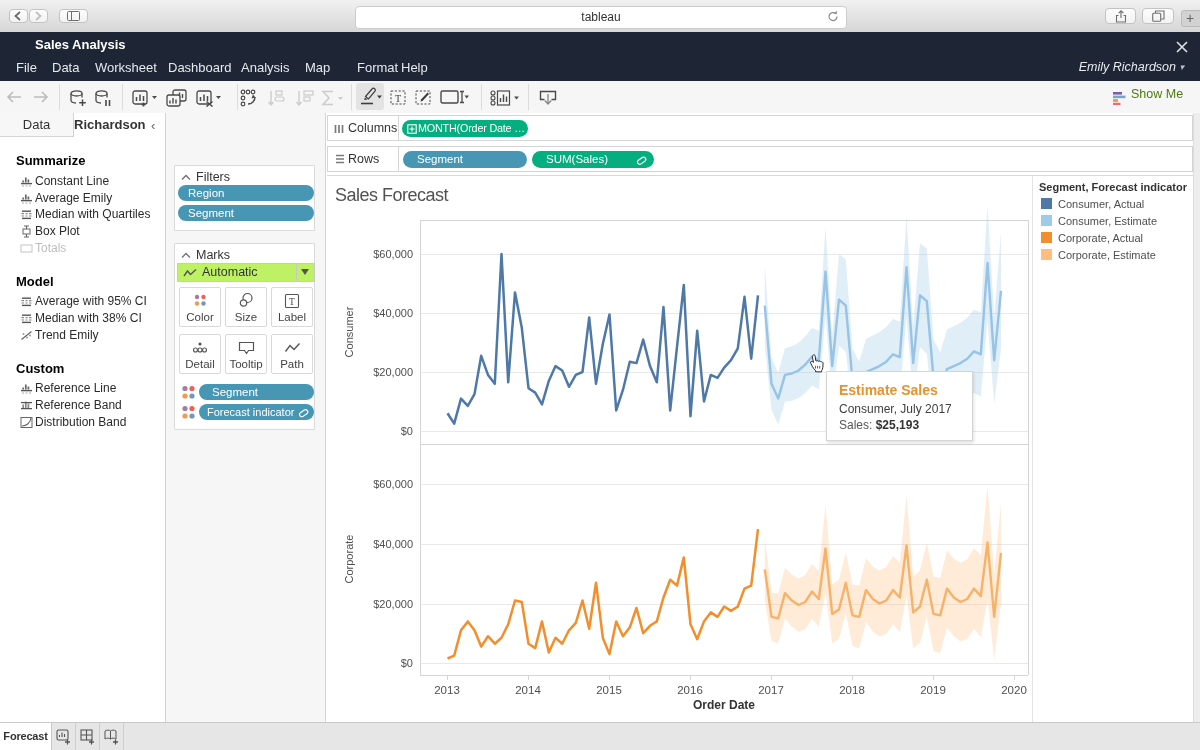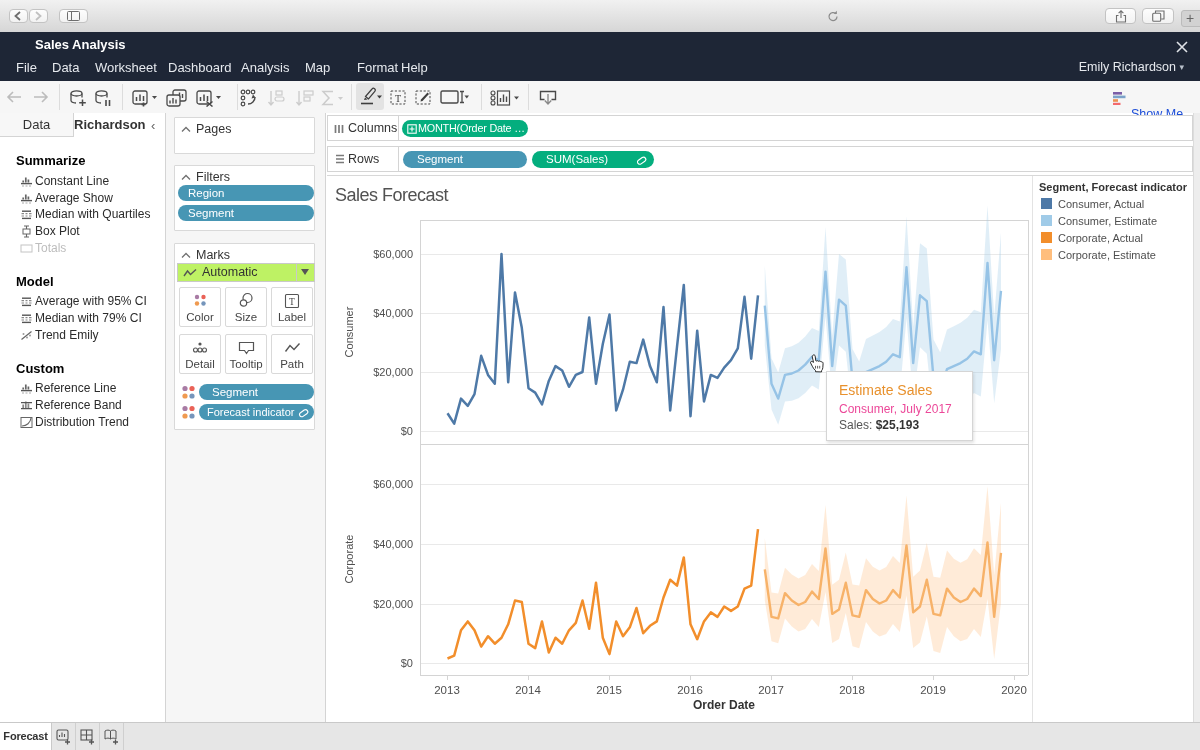--- a/index.html
+++ b/index.html
@@ -59,20 +59,21 @@
       <path d="M7 1 L2.5 5 L7 9" stroke="#6e6e6e" stroke-width="1.8" fill="none"></path>
     </svg>
   <svg class="abs" style="left:33px;top:11px;" width="10" height="10">
       <path d="M3 1 L7.5 5 L3 9" stroke="#c0c0c0" stroke-width="1.8" fill="none"></path>
     </svg>
   <div class="cbtn" style="left:59px;top:9px;width:29px;height:14px;"></div>
   <svg class="abs" style="left:67px;top:11px;" width="14" height="10">
       <rect x="0.5" y="0.5" width="12" height="9" rx="1" stroke="#6e6e6e" fill="none"></rect>
       <line x1="4.5" y1="0.5" x2="4.5" y2="9.5" stroke="#6e6e6e"></line>
     </svg>
+  <div id="urlbar">tableau</div>
   <svg class="abs" style="left:827px;top:10px;" width="12" height="13">
       <path d="M10 6.5 a4 4 0 1 1 -1.2-2.8" stroke="#8a8a8a" stroke-width="1.2" fill="none"></path>
       <path d="M9.8 0.8 L9.9 3.9 L6.9 3.8 Z" fill="#8a8a8a"></path>
     </svg>
   <div class="cbtn" style="left:1105px;top:8px;width:31px;height:16px;"></div>
   <svg class="abs" style="left:1115px;top:10px;" width="12" height="13">
       <path d="M6 8 L6 1 M3.6 3.2 L6 0.8 L8.4 3.2" stroke="#6e6e6e" stroke-width="1.1" fill="none"></path>
       <path d="M3.5 5.5 L1.5 5.5 L1.5 12 L10.5 12 L10.5 5.5 L8.5 5.5" stroke="#6e6e6e" stroke-width="1.1" fill="none"></path>
     </svg>
   <div class="cbtn" style="left:1142px;top:8px;width:32px;height:16px;"></div>
@@ -87,21 +88,21 @@
 <div class="abs" id="titlebar">
   <div id="wbtitle">Sales Analysis</div>
   <div class="menuitem" style="left:16px;">File</div>
   <div class="menuitem" style="left:52px;">Data</div>
   <div class="menuitem" style="left:95px;">Worksheet</div>
   <div class="menuitem" style="left:168px;">Dashboard</div>
   <div class="menuitem" style="left:241px;">Analysis</div>
   <div class="menuitem" style="left:305px;">Map</div>
   <div class="menuitem" style="left:357px;">Format</div>
   <div class="menuitem" style="left:401px;">Help</div>
-  <div class="menuitem" style="right:16px;left:auto;font-size:12.5px;">Emily Richardson <span style="font-size:9px;color:#b9c0cb;position:relative;top:-1px;">▾</span></div>
+  <div class="menuitem" style="right:16px;left:auto;font-size:12.5px;font-style:italic;">Emily Richardson <span style="font-size:9px;color:#b9c0cb;position:relative;top:-1px;">▾</span></div>
   <svg class="abs" style="left:1175px;top:8px;" width="14" height="14">
       <path d="M2 2 L12 12 M12 2 L2 12" stroke="#dfe2e7" stroke-width="1.6"></path>
     </svg>
 </div>
 
 <div class="abs" id="toolbar">
   <svg class="abs" style="left:6px;top:9px;" width="16" height="14">
       <path d="M15 7 L2 7 M7 2 L2 7 L7 12" stroke="#bcbcbc" stroke-width="1.6" fill="none"></path>
     </svg>
   <svg class="abs" style="left:33px;top:9px;" width="16" height="14">
@@ -197,40 +198,40 @@
   <svg class="abs" style="left:539px;top:9px;" width="18" height="17">
       <path d="M5.5 9.5 L1.5 9.5 L1.5 1.5 L16.5 1.5 L16.5 9.5 L12.5 9.5" stroke="#4a4a4a" stroke-width="1.4" fill="none"></path>
       <path d="M9 4 L9 13 M5.8 10.5 L9 14 L12.2 10.5" stroke="#8a8a8a" stroke-width="1.4" fill="none"></path>
     </svg>
   <svg class="abs" style="left:1113px;top:11px;" width="13" height="13">
       <rect x="0" y="0" width="9" height="2.6" fill="#7b5ea7"></rect>
       <rect x="0" y="3.6" width="12.5" height="2.6" fill="#7ba2c9"></rect>
       <rect x="0" y="7.2" width="5" height="2.6" fill="#eb9152"></rect>
       <rect x="0" y="10.8" width="7.5" height="2.6" fill="#f36a6d"></rect>
     </svg>
-  <div class="abs" style="left:1131px;top:26px;font-size:12.5px;color:#1d4ed8;">Show Me</div>
+  <div class="abs" style="left:1131px;top:6px;font-size:12.5px;color:#4d7c0f;">Show Me</div>
 </div>
 
 <div class="abs" id="leftpanel">
   <div class="ltab" style="left:0;width:74px;background:#f7f7f7;border-right:1px solid #d4d4d4;border-bottom:1px solid #d4d4d4;text-align:center;line-height:23px;">Data</div>
   <div class="ltab" style="left:74px;width:70px;font-weight:bold;text-align:center;line-height:23px;">Richardson</div>
   <div class="abs" style="left:151px;top:5px;font-size:13px;color:#666;">‹</div>
   <div class="sechdr" style="top:40px;">Summarize</div>
   <svg class="aicon" style="top:62px;" width="13" height="13">
       <path d="M3.2 7.6 L3.2 5.6 M5.8 7.6 L5.8 2.6 M8.4 7.6 L8.4 4.6" stroke="#666" stroke-width="1.7"></path>
       <path d="M1 8.6 L12 8.6" stroke="#555" stroke-width="1.4"></path>
       <path d="M2 11 L4 11 M5.5 11 L7.5 11 M9 11 L11 11" stroke="#aaa" stroke-width="1.2"></path>
     </svg>
   <div class="aitem" style="top:61px;">Constant Line</div>
   <svg class="aicon" style="top:79px;" width="13" height="13">
       <path d="M3.2 7.6 L3.2 5.6 M5.8 7.6 L5.8 2.6 M8.4 7.6 L8.4 4.6" stroke="#666" stroke-width="1.7"></path>
       <path d="M1 8.6 L12 8.6" stroke="#555" stroke-width="1.4"></path>
       <path d="M2 11 L4 11 M5.5 11 L7.5 11 M9 11 L11 11" stroke="#aaa" stroke-width="1.2"></path>
     </svg>
-  <div class="aitem" style="top:78px;">Average Show</div>
+  <div class="aitem" style="top:78px;">Average Emily</div>
   <svg class="aicon" style="top:95px;" width="13" height="13">
       <path d="M2 3.2 L11 3.2" stroke="#555" stroke-width="1.4"></path>
       <path d="M1.5 5.7 L4 5.7 M5.5 5.7 L7.5 5.7 M9 5.7 L11.5 5.7" stroke="#888" stroke-width="1.2"></path>
       <path d="M1.5 8 L4 8 M5.5 8 L7.5 8 M9 8 L11.5 8" stroke="#888" stroke-width="1.2"></path>
       <path d="M2 10.4 L11 10.4" stroke="#555" stroke-width="1.4"></path>
     </svg>
   <div class="aitem" style="top:94px;">Median with Quartiles</div>
   <svg class="aicon" style="top:112px;" width="13" height="13">
       <path d="M6.5 1 L6.5 12 M4 1 L9 1 M4 12 L9 12" stroke="#666" stroke-width="1.1"></path>
       <rect x="3" y="4" width="7" height="5" stroke="#666" fill="#fff"></rect>
@@ -247,21 +248,21 @@
       <path d="M1.5 8 L4 8 M5.5 8 L7.5 8 M9 8 L11.5 8" stroke="#888" stroke-width="1.2"></path>
       <path d="M2 10.4 L11 10.4" stroke="#555" stroke-width="1.4"></path>
     </svg>
   <div class="aitem" style="top:181px;">Average with 95% CI</div>
   <svg class="aicon" style="top:199px;" width="13" height="13">
       <path d="M2 3.2 L11 3.2" stroke="#555" stroke-width="1.4"></path>
       <path d="M1.5 5.7 L4 5.7 M5.5 5.7 L7.5 5.7 M9 5.7 L11.5 5.7" stroke="#888" stroke-width="1.2"></path>
       <path d="M1.5 8 L4 8 M5.5 8 L7.5 8 M9 8 L11.5 8" stroke="#888" stroke-width="1.2"></path>
       <path d="M2 10.4 L11 10.4" stroke="#555" stroke-width="1.4"></path>
     </svg>
-  <div class="aitem" style="top:198px;">Median with 79% CI</div>
+  <div class="aitem" style="top:198px;">Median with 38% CI</div>
   <svg class="aicon" style="top:216px;" width="13" height="13">
       <path d="M1.5 10.5 L11.5 2.5" stroke="#666" stroke-width="1.3"></path>
       <circle cx="3.5" cy="5" r="1" fill="#999"></circle>
       <circle cx="7" cy="8.5" r="1" fill="#999"></circle>
       <circle cx="10" cy="6.5" r="1" fill="#999"></circle>
     </svg>
   <div class="aitem" style="top:215px;">Trend Emily</div>
   <div class="sechdr" style="top:248px;">Custom</div>
   <svg class="aicon" style="top:269px;" width="13" height="13">
       <path d="M3.2 7.6 L3.2 5.6 M5.8 7.6 L5.8 2.6 M8.4 7.6 L8.4 4.6" stroke="#666" stroke-width="1.7"></path>
@@ -271,29 +272,24 @@
   <div class="aitem" style="top:268px;">Reference Line</div>
   <svg class="aicon" style="top:286px;" width="13" height="13">
       <path d="M3.2 9.5 L3.2 5.5 M5.8 9.5 L5.8 2.5 M8.4 9.5 L8.4 4.5" stroke="#888" stroke-width="1.7"></path>
       <path d="M1 3.6 L12 3.6 M1 9.6 L12 9.6" stroke="#555" stroke-width="1.3"></path>
     </svg>
   <div class="aitem" style="top:285px;">Reference Band</div>
   <svg class="aicon" style="top:303px;" width="13" height="13">
       <rect x="1" y="1.5" width="11" height="10" stroke="#666" fill="none"></rect>
       <path d="M2 10 a9 9 0 0 0 9 -8" stroke="#666" stroke-width="1.1" fill="none"></path>
     </svg>
-  <div class="aitem" style="top:302px;">Distribution Trend</div>
+  <div class="aitem" style="top:302px;">Distribution Band</div>
 </div>
 
 <div class="abs" id="midpanel">
-  <div class="card" style="top:4px;height:37px;">
-      <div class="cardhdr"><svg width="10" height="7" style="margin-right:5px;">
-          <path d="M1 5.5 L5 1.5 L9 5.5" stroke="#707070" stroke-width="1.3" fill="none"></path>
-        </svg>Pages</div>
-    </div>
   <div class="card" style="top:52px;height:66px;">
       <div class="cardhdr"><svg width="10" height="7" style="margin-right:5px;">
           <path d="M1 5.5 L5 1.5 L9 5.5" stroke="#707070" stroke-width="1.3" fill="none"></path>
         </svg>Filters</div>
     </div>
   <div class="pill bluepill" style="left:12px;top:72px;width:136px;height:16px;padding-left:10px;">Region</div>
   <div class="pill bluepill" style="left:12px;top:92px;width:136px;height:16px;padding-left:10px;">Segment</div>
   <div class="card" style="top:130px;height:187px;">
       <div class="cardhdr"><svg width="10" height="7" style="margin-right:5px;">
           <path d="M1 5.5 L5 1.5 L9 5.5" stroke="#707070" stroke-width="1.3" fill="none"></path>
@@ -444,22 +440,22 @@
   <div class="legrow" style="left:731px;top:22px;">Consumer, Actual</div>
   <div class="legsw" style="left:714px;top:39px;background:#a0cbe8;"></div>
   <div class="legrow" style="left:731px;top:39px;">Consumer, Estimate</div>
   <div class="legsw" style="left:714px;top:56px;background:#f28e2b;"></div>
   <div class="legrow" style="left:731px;top:56px;">Corporate, Actual</div>
   <div class="legsw" style="left:714px;top:73px;background:#ffbe7d;"></div>
   <div class="legrow" style="left:731px;top:73px;">Corporate, Estimate</div>
 </div>
 
 <div class="abs" id="tooltip">
-  <div class="abs" style="left:12px;top:10px;font-size:14px;font-weight:normal;color:#e8912d;">Estimate Sales</div>
-  <div class="abs" style="left:12px;top:30px;font-size:12px;color:#ec4899;">Consumer, July 2017</div>
+  <div class="abs" style="left:12px;top:10px;font-size:14px;font-weight:bold;color:#e8912d;">Estimate Sales</div>
+  <div class="abs" style="left:12px;top:30px;font-size:12px;color:#404040;">Consumer, July 2017</div>
   <div class="abs" style="left:12px;top:46px;font-size:12px;color:#555;">Sales: <b style="color:#333;">$25,193</b></div>
 </div>
 <svg class="abs" style="left:806px;top:354px;" width="20" height="20" viewBox="0 0 22 22">
     <path d="M7.5 1.5 c1 -1 2.4 -0.6 2.6 0.8 l0.6 5 c0.1 0.5 0.5 0.6 0.9 0.4 0.3 -0.2 0.5 -0.3 1 -0.3 0.6 0 1 0.3 1.3 0.7 0.4 -0.3 0.9 -0.4 1.4 -0.3 0.6 0.1 1 0.5 1.2 0.9 0.5 -0.2 1.1 -0.2 1.5 0.1 0.7 0.4 0.8 1 0.8 1.9 l-0.3 4.3 c-0.1 1.4 -0.5 2.3 -1.3 3.2 l-0.1 1.5 -6.6 -0.2 -0.1 -1.4 c-1.5 -1.3 -2.5 -2.7 -3.4 -4.5 l-1.9 -3.7 c-0.6 -1.2 0.6 -2.2 1.7 -1.6 l1.5 0.9 -1.4 -6 c-0.2 -0.9 0.1 -1.2 0.6 -1.7 Z" fill="#fff" stroke="#000" stroke-width="0.9"></path>
     <path d="M10.5 13 L10.5 16 M12.8 13 L12.8 16 M15.1 13 L15.1 16" stroke="#000" stroke-width="0.7"></path>
   </svg>
 
 <div class="abs" style="left:1193px;top:113px;width:7px;height:609px;background:#ededed;border-left:1px solid #dcdcdc;box-sizing:border-box;"></div>
 
 <div class="abs" id="tabbar">

